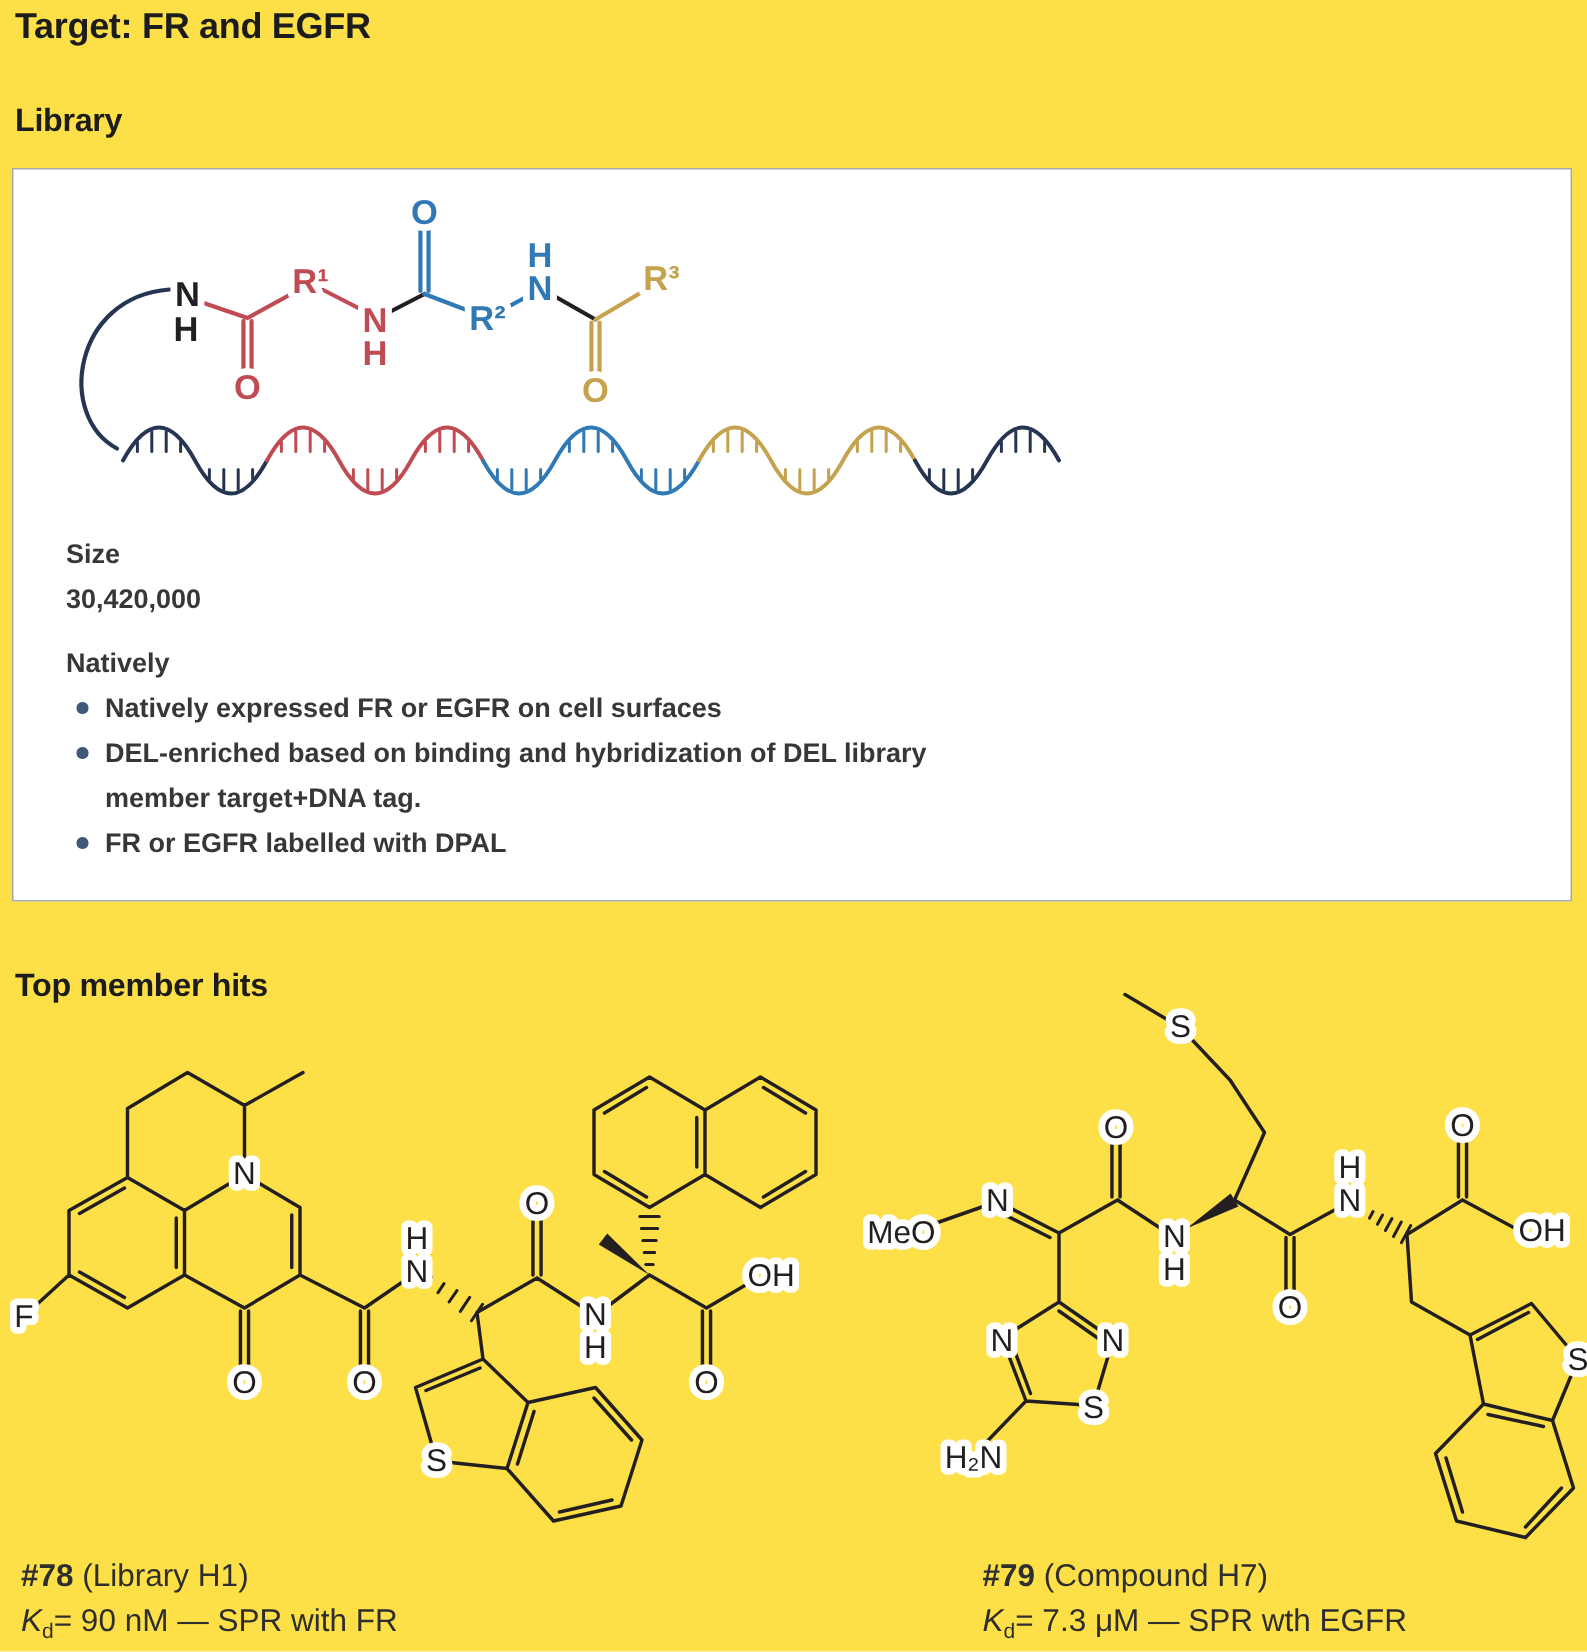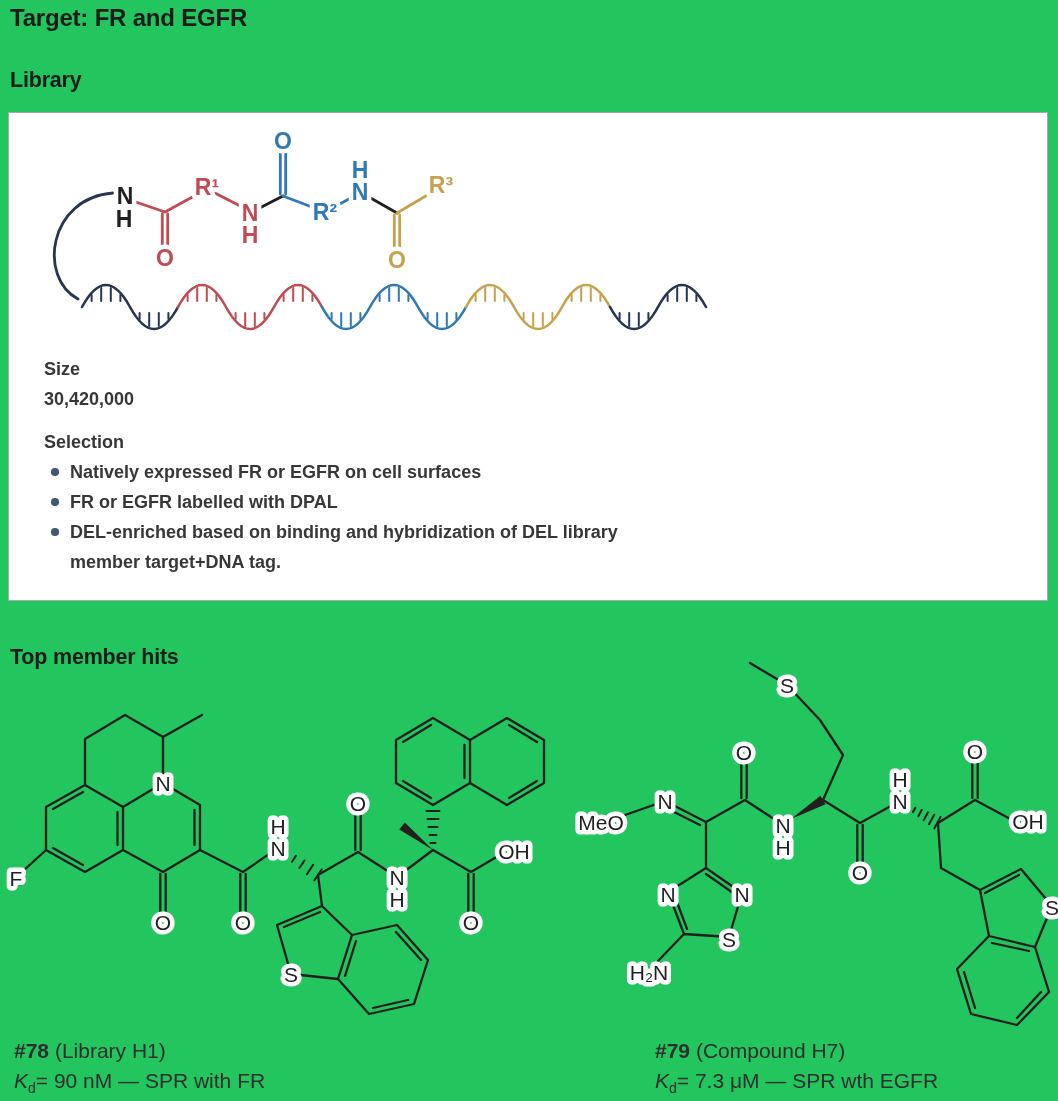--- a/index.html
+++ b/index.html
@@ -1,16 +1,16 @@
 <!DOCTYPE html>
 <html style="--c-ink: #231f20; --c-red: #c04b53; --c-blue: #3079b5; --c-gold: #c5a24e; --c-navy: #263551; --c-bullet: #3f5878;"><head>
 <meta charset="utf-8">
 <style>
   html,body{margin:0;padding:0;background:#ffffff;}
-  .figure{position:relative;width:1058px;height:1101px;background:#22c55e;overflow:hidden;
+  .figure{position:relative;width:1058px;height:1101px;background:#fde047;overflow:hidden;
           font-family:"Liberation Sans", sans-serif;color:#333;}
   .heading{position:absolute;left:10px;margin:0;color:#1c1c1c;font-weight:700;letter-spacing:-0.2px;}
   .h-main{top:4px;font-size:24px;}
   .h-sub{font-size:21.5px;}
   .lib-box{position:absolute;left:8px;top:112px;width:1040px;height:489px;border:1.5px solid #a9a9a9;box-sizing:border-box;background:#fff;}
   svg{position:absolute;overflow:visible;}
   svg text{font-family:"Liberation Sans", sans-serif;font-size:21px;text-anchor:middle;dominant-baseline:central;
            paint-order:stroke;stroke:#ffffff;stroke-width:9px;stroke-linejoin:round;}
   .schem-labels text{font-size:23px;font-weight:600;}
   .bond{fill:none;stroke:var(--c-ink);stroke-width:2.3px;stroke-linecap:round;stroke-linejoin:round;}
@@ -78,25 +78,25 @@
         <text x="360" y="192" fill="#3079b5">N</text>
         <text x="360" y="170" fill="#3079b5">H</text>
         <text x="397" y="260" fill="#c5a24e">O</text>
         <text x="441" y="185" fill="#c5a24e">R³</text>
       </g>
   </svg>
 
   <div class="libtext">
     <p>Size</p>
     <p class="size-value">30,420,000</p>
-    <p>Selection</p>
+    <p>Natively</p>
     <ul class="bullets">
       <li>Natively expressed FR or EGFR on cell surfaces</li>
+      <li>DEL-enriched based on binding and hybridization of DEL library member target+DNA tag.</li>
       <li>FR or EGFR labelled with DPAL</li>
-      <li>DEL-enriched based on binding and hybridization of DEL library member target+DNA tag.</li>
     </ul>
   </div>
 
   <h2 class="heading h-sub" style="top:645px;">Top member hits</h2>
 
   <svg style="left:0;top:690px;" width="600" height="345" viewBox="0 690 600 345">
     <g>
       <path class="bond" d="
         M85 785 L46 807 L46 850 L85 872 L123 850 L123 807 Z
         M83 792 L53 809 M53 848 L83 865 M117.5 812 L117.5 845

